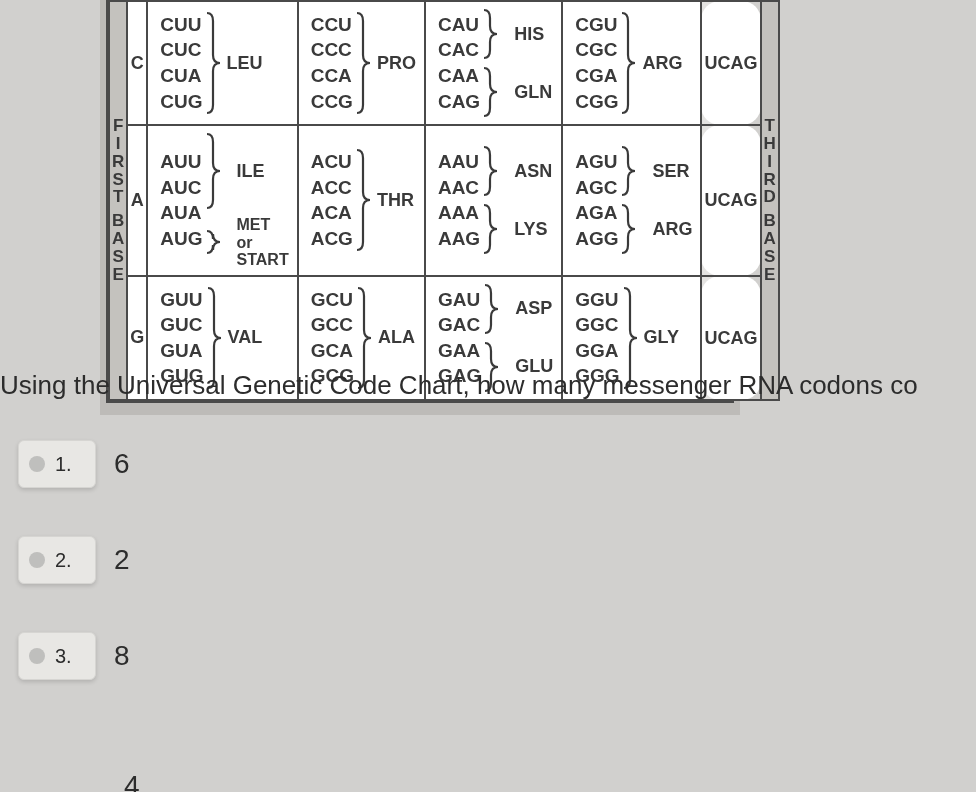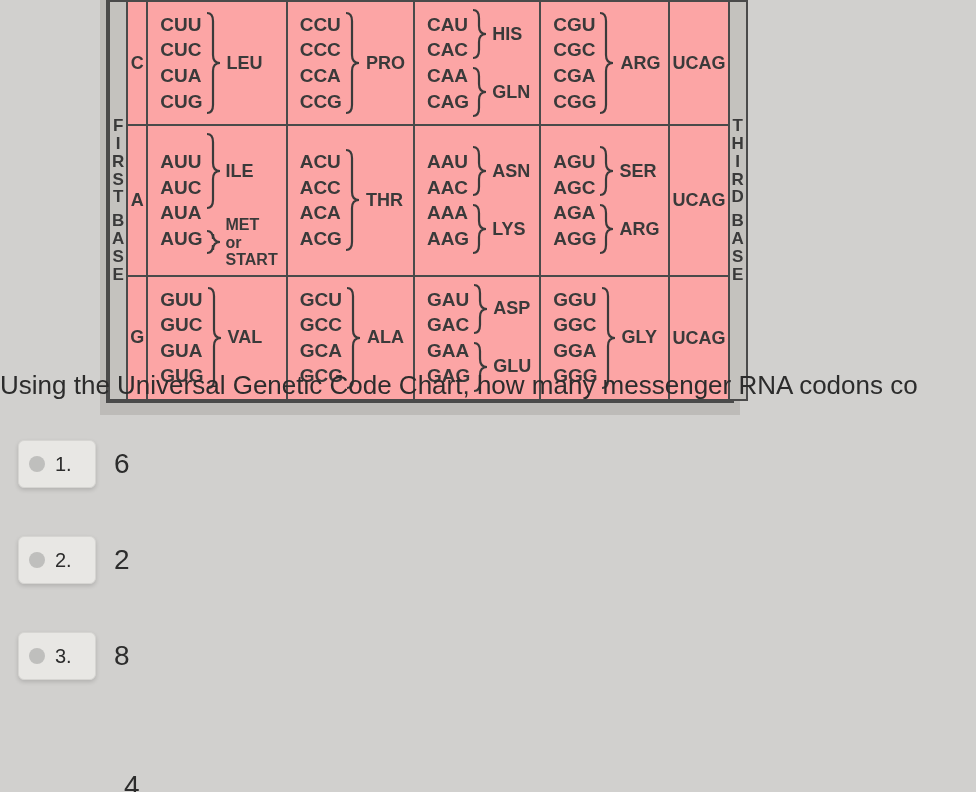--- a/index.html
+++ b/index.html
@@ -35,55 +35,55 @@
     border-collapse: collapse;
     width: 100%;
   }
   table.codon td, table.codon th {
     border: 2px solid #4a4a4a;
     vertical-align: middle;
     padding: 4px 2px;
     font-size: 18px;
     font-weight: 700;
     color: #3a3a3a;
-    background: #fca5a5;
+    background: #ffffff;
   }
   .vlabel {
     background: #c4c2be !important;
     width: 26px;
     text-align: center;
   }
   .vlabel .vtxt {
     display: flex;
     flex-direction: column;
     align-items: center;
     line-height: 1.05;
     font-size: 17px;
   }
   .base-col { width: 28px; text-align: center; font-size: 20px; }
-  .ucag-col { width: 26px; text-align: center; }
+  .ucag-col { width: 26px; text-align: center; border-radius: 19px; }
   .ucag-col .vtxt { font-size: 18px; line-height: 1.25; }
   .cell { position: relative; padding: 6px 4px !important; }
   .cell-row {
     display: flex;
     align-items: center;
     gap: 4px;
   }
   .codon-list {
     display: flex;
     flex-direction: column;
     line-height: 1.35;
     font-size: 19px;
     text-align: left;
     padding-left: 8px;
   }
   .brace { font-size: 18px; line-height: 0; }
   .brace svg { display: block; }
   .amino { font-size: 18px; padding-left: 2px; padding-right: 4px; }
-  .sub-group { display: flex; align-items: center; gap: 3px; }
+  .sub-group { display: flex; align-items: center; gap: 14px; }
   .col-stack { display: flex; flex-direction: column; gap: 6px; }
 
   
   .question {
     position: absolute;
     left: 0;
     top: 370px;
     width: 968px;
     font-size: 26px;
     color: #2c2c2c;

